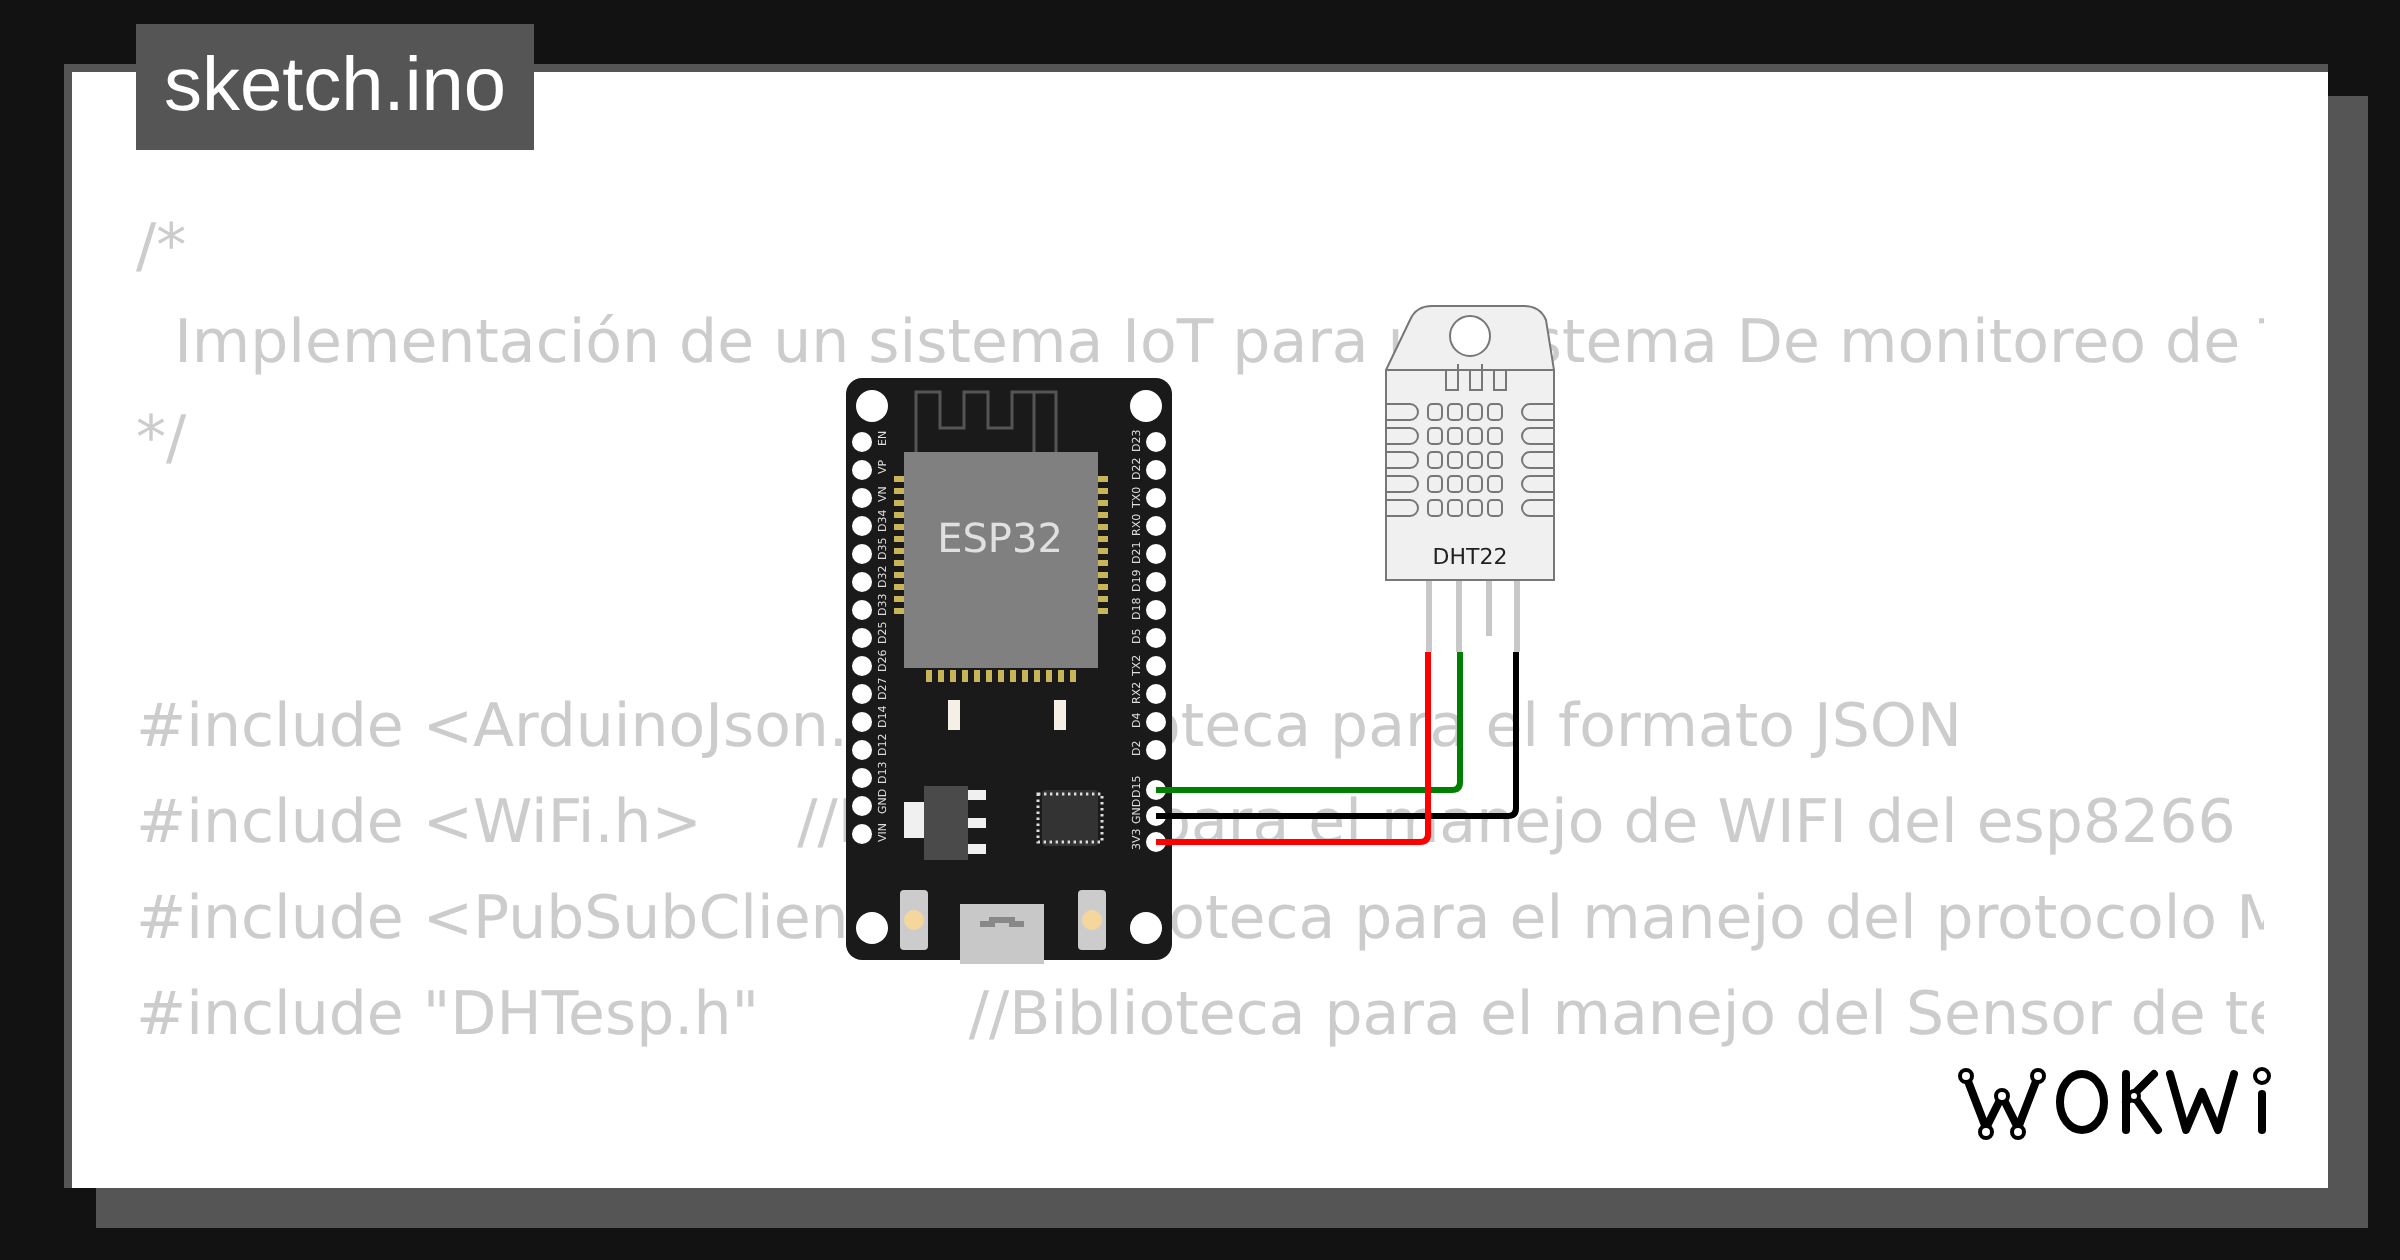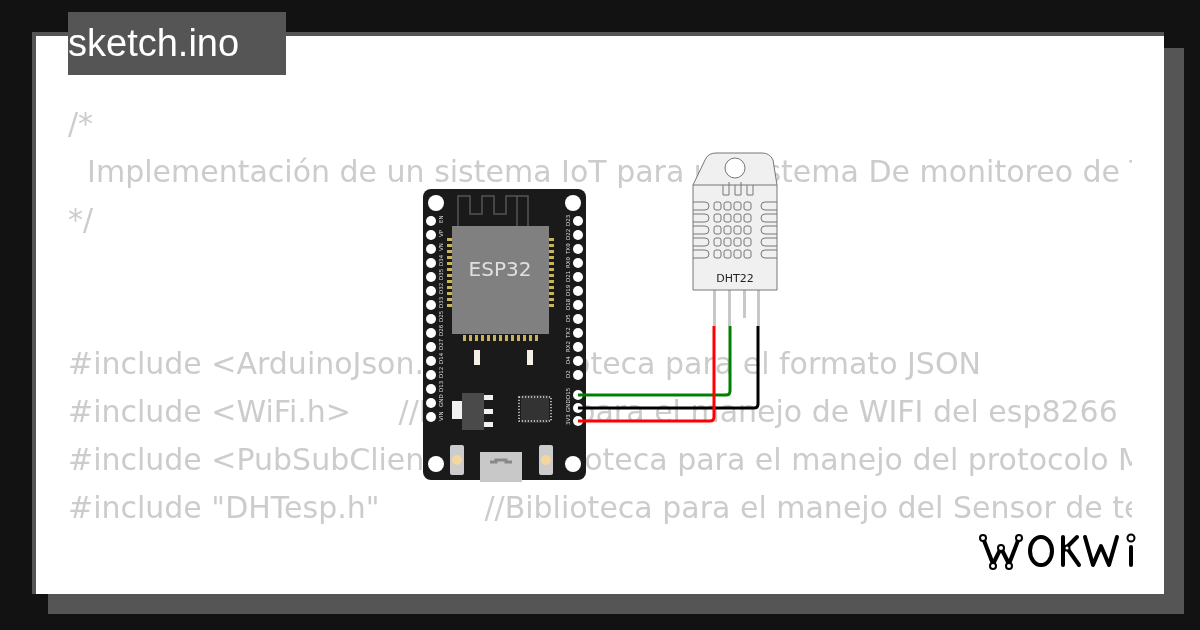--- a/index.html
+++ b/index.html
@@ -11,24 +11,24 @@
   .shadow {
     position: absolute; left: 48px; top: 48px; width: 1136px; height: 566px;
     background: #555555;
   }
   .card {
     position: absolute; left: 32px; top: 32px; width: 1128px; height: 558px;
     background: #ffffff; border: 4px solid #555555; border-right: none; border-bottom: none;
     box-sizing: content-box; overflow: hidden;
   }
   .tab {
-    position: absolute; left: 68px; top: 12px; height: 63px; width: 218px;
+    position: absolute; left: 68px; top: 12px; height: 63px; width: 199px;
     background: #555555; color: #ffffff;
     font-family: "Liberation Sans", sans-serif; font-size: 38px;
-    line-height: 63px; z-index: 5;
+    line-height: 63px; text-align: center; z-index: 5;
   }
   .code {
     position: absolute; left: 68px; top: 100px; width: 1064px; height: 440px;
     overflow: hidden; z-index: 1;
   }
   .code-line {
     height: 48px; line-height: 48px; font-size: 30px; color: #cccccc;
     white-space: pre; font-family: "DejaVu Sans", sans-serif;
   }
   .circuit { position: absolute; left: 0; top: 0; width: 1200px; height: 630px; z-index: 3; pointer-events: none; }

